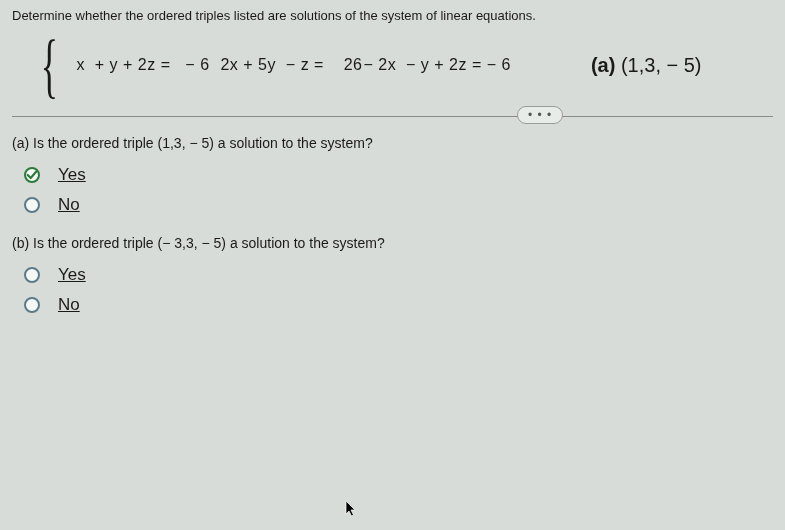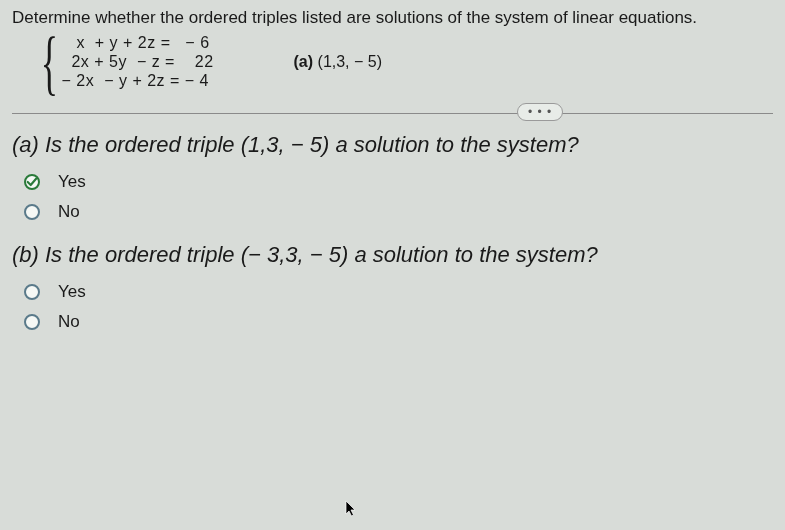--- a/index.html
+++ b/index.html
@@ -7,21 +7,21 @@
       width: 785px;
       height: 530px;
       background: #d8dcd8;
       font-family: Arial, sans-serif;
       color: #1a1a1a;
       padding: 8px 12px;
       font-size: 16px;
       overflow: hidden;
       position: relative;
     }
-    .instruction { margin-bottom: 2px; font-size: 17px; }
+    .instruction { margin-bottom: 10px; font-size: 13px; }
     .problem-row {
       display: flex;
       align-items: center;
       gap: 40px;
       margin-bottom: 18px;
     }
     .system {
       display: flex;
       align-items: center;
       margin-left: 20px;
@@ -29,32 +29,32 @@
     .brace {
       font-size: 72px;
       font-weight: 100;
       line-height: 0.9;
       transform: scaleX(0.5);
       margin-right: -5px;
       font-family: "Times New Roman", serif;
     }
     .equations {
       display: flex;
-      flex-direction: column;
+      flex-direction: row;
       gap: 1px;
       font-size: 16px;
       letter-spacing: 0.5px;
       justify-content: space-between;
     }
     .equations .row { white-space: pre; }
     .triples {
       display: flex;
       gap: 60px;
       margin-left: 40px;
-      font-size: 16px;
+      font-size: 20px;
     }
     .triples b { font-weight: bold; }
     .divider-wrap {
       position: relative;
       margin: 10px 0 18px 0;
     }
     .divider {
       border: none;
       border-top: 1px solid #8a8a8a;
     }
@@ -63,28 +63,29 @@
       left: 505px;
       top: -10px;
       background: #e8ece8;
       border: 1px solid #9a9a9a;
       border-radius: 10px;
       font-size: 12px;
       padding: 1px 10px;
       color: #555;
       letter-spacing: 1px;
     }
-    .question-text { margin: 10px 0 14px 0; font-size: 22px; font-style: italic; }
+    .question-text { margin: 10px 0 14px 0; font-size: 14px; }
     .options { margin-left: 12px; margin-bottom: 20px; }
     .option-row {
       display: flex;
       align-items: center;
       gap: 18px;
       margin-bottom: 10px;
       font-size: 17px;
+      text-decoration: underline;
     }
     .radio {
       width: 16px;
       height: 16px;
       border: 2px solid #5a7a8a;
       border-radius: 50%;
       background: #f5f8f5;
       display: flex;
       align-items: center;
       justify-content: center;
@@ -105,22 +106,22 @@
 </head>
 <body>
 
 <div class="instruction">Determine whether the ordered triples listed are solutions of the system of linear equations.</div>
 
 <div class="problem-row">
   <div class="system">
     <div class="brace">{</div>
     <div class="equations">
       <div class="row">   x  + y + 2z =   − 6</div>
-      <div class="row">  2x + 5y  − z =    22</div>
-      <div class="row">− 2x  − y + 2z = − 4</div>
+      <div class="row">  2x + 5y  − z =    26</div>
+      <div class="row">− 2x  − y + 2z = − 6</div>
     </div>
   </div>
   <div class="triples">
     <div>
       <b>(a)</b>
       <span>(1,3, − 5)</span>
     </div>
   </div>
 </div>
 

